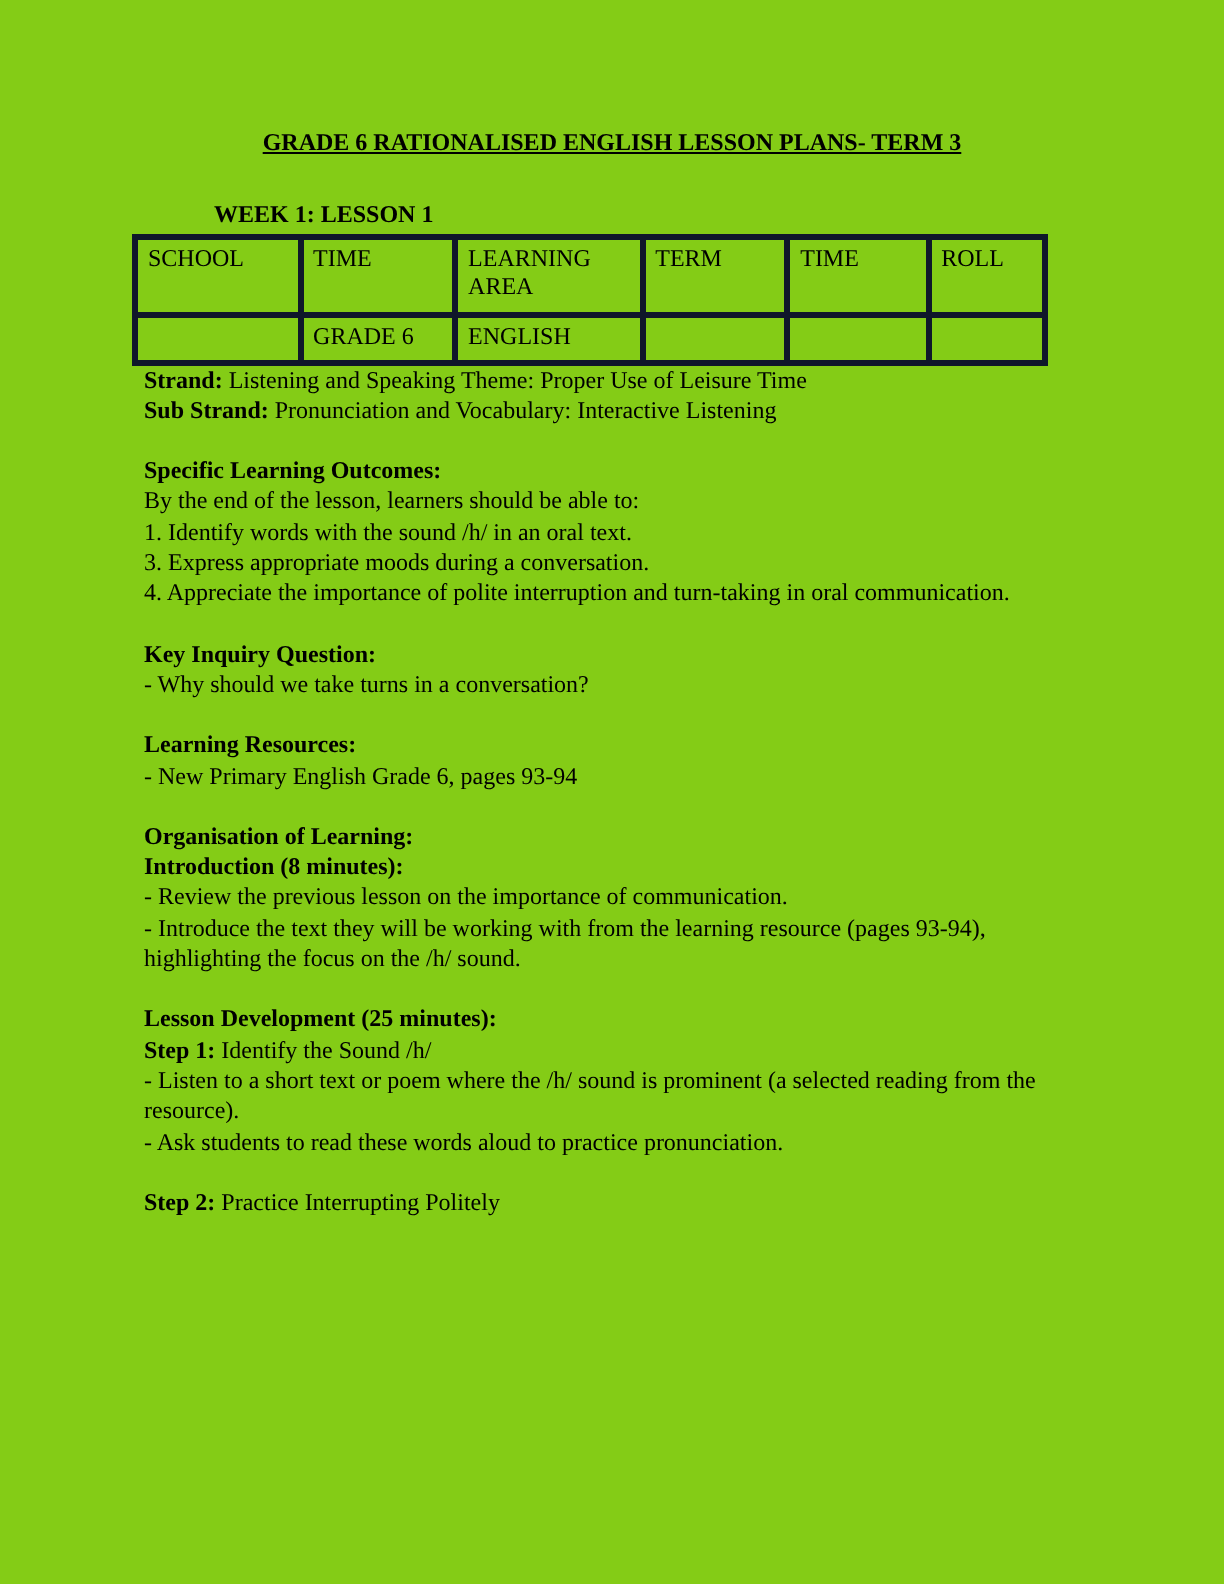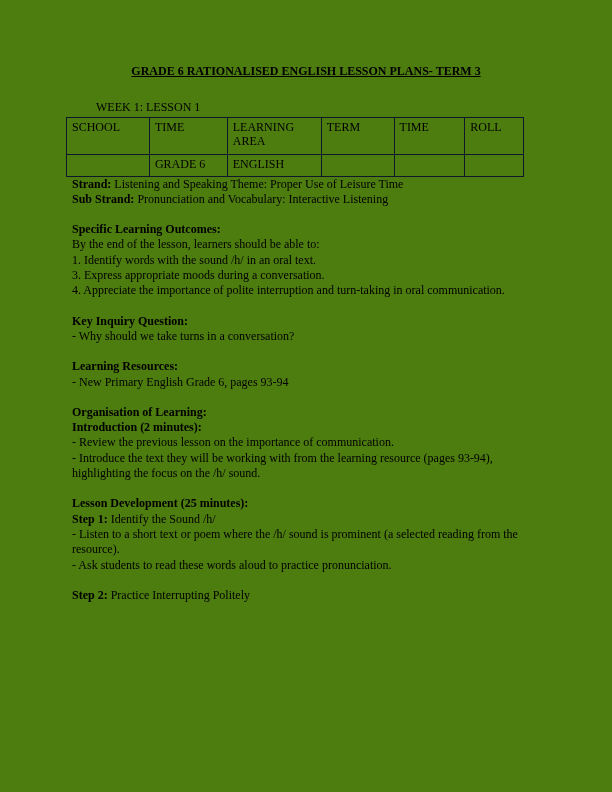--- a/index.html
+++ b/index.html
@@ -6,47 +6,47 @@
   body {
     background: #ffffff;
     width: 612px;
     height: 792px;
     overflow: hidden;
   }
   .page {
     width: 612px;
     height: 792px;
     box-sizing: border-box;
-    background: #4d7c0f;
+    background: #84cc16;
     color: #000000;
     font-family: "Liberation Serif", "DejaVu Serif", serif;
     font-size: 12px;
     line-height: 15.3px;
     padding: 64px 72px 0 72px;
     overflow: hidden;
   }
   .doc-title {
     font-size: 12px;
     font-weight: bold;
     text-decoration: underline;
     text-align: center;
     margin: 0 0 21px 0;
   }
   .week-heading {
-    font-weight: normal;
-    margin: 0 0 1px 24px;
+    font-weight: bold;
+    margin: 0 0 1px 35px;
   }
   table.info-table {
     border-collapse: collapse;
     table-layout: fixed;
     width: 458px;
     margin-left: -6px;
   }
   table.info-table td {
-    border: 1px solid #0f172a;
+    border: 3px solid #0f172a;
     padding: 2px 5px;
     vertical-align: top;
     font-size: 12px;
     line-height: 14.5px;
     overflow: hidden;
   }
   tr.hdr td { height: 32px; }
   tr.val td { height: 17px; }
   .col-school { width: 82px; }
   .col-level  { width: 77px; }
@@ -115,21 +115,21 @@
     <p>- Why should we take turns in a conversation?</p>
   </div>
 
   <div class="section">
     <p class="b">Learning Resources:</p>
     <p>- New Primary English Grade 6, pages 93-94</p>
   </div>
 
   <div class="section">
     <p class="b">Organisation of Learning:</p>
-    <p class="b">Introduction (2 minutes):</p>
+    <p class="b">Introduction (8 minutes):</p>
     <p>- Review the previous lesson on the importance of communication.</p>
     <p>- Introduce the text they will be working with from the learning resource (pages 93-94), highlighting the focus on the /h/ sound.</p>
   </div>
 
   <div class="section">
     <p class="b">Lesson Development (25 minutes):</p>
     <p><span class="b">Step 1:</span><span> Identify the Sound /h/</span></p>
     <p>- Listen to a short text or poem where the /h/ sound is prominent (a selected reading from the resource).</p>
     <p>- Ask students to read these words aloud to practice pronunciation.</p>
   </div>

